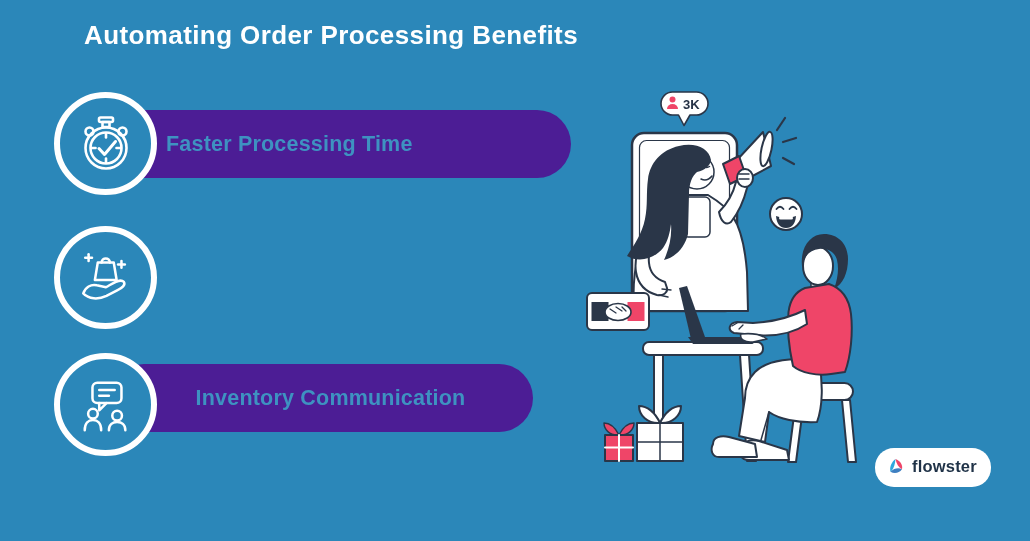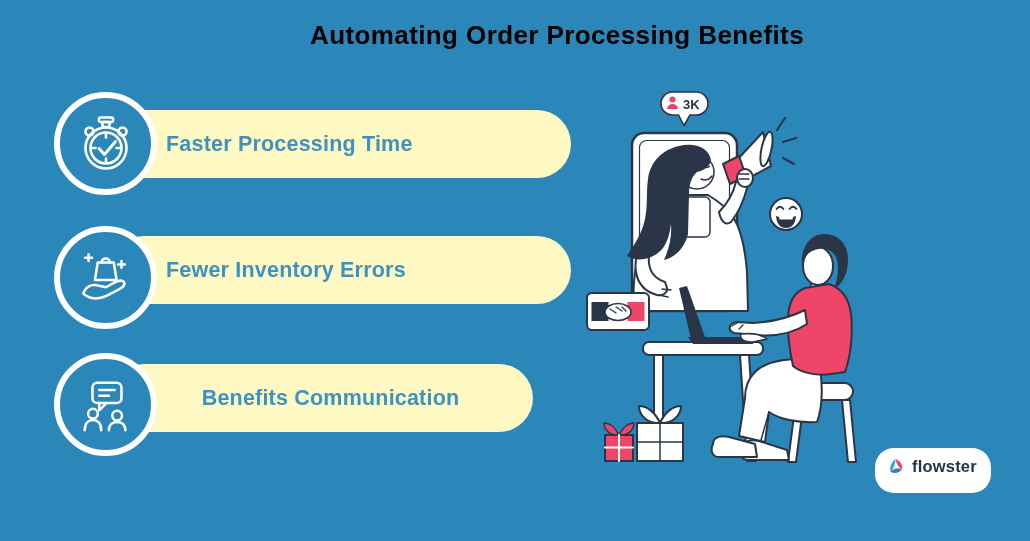--- a/index.html
+++ b/index.html
@@ -3,42 +3,42 @@
 <meta charset="utf-8">
 <style>
   html,body{margin:0;padding:0;}
   .canvas{
     position:relative;width:1030px;height:541px;overflow:hidden;
     background:#2b87b9;
     font-family:"Liberation Sans", sans-serif;
   }
   .title{
     position:absolute;top:20px;left:0;width:100%;box-sizing:border-box;
-    padding-left:84px;text-align:center;
-    color:#000000;font-size:26px;font-weight:600;letter-spacing:.4px;
+    padding-left:84px;
+    color:#ffffff;font-size:26px;font-weight:600;letter-spacing:.4px;
   }
   .benefit-circle{
     position:absolute;left:54px;width:91px;height:91px;border-radius:50%;
     border:6px solid #ffffff;background:#2b87b9;z-index:2;
     display:flex;align-items:center;justify-content:center;
   }
   .benefit-pill{
-    position:absolute;left:110px;width:405px;height:68px;background:#fef9c3;
+    position:absolute;left:110px;width:405px;height:68px;background:#4c1d95;
     border-radius:34px;z-index:1;display:flex;align-items:center;
     color:#3e92c1;font-size:21.5px;font-weight:600;letter-spacing:.2px;
   }
   .pill-pad{padding-left:56px;}
   .pill-center{justify-content:center;text-align:center;line-height:27px;padding-left:18px;}
   .c1{top:92px}.p1{top:110px}
   .c2{top:226px}.p2{top:236px}
   .c3{top:353px}.p3{top:364px}
   .brand-badge{
     position:absolute;left:875px;top:448px;height:37px;background:#ffffff;
     border-radius:19px;display:flex;align-items:center;gap:6px;
-    padding:0 14px 8px 10px;z-index:3;
+    padding:0 14px 2px 10px;z-index:3;
   }
   .brand-text{color:#1f3247;font-weight:700;font-size:16.5px;letter-spacing:.2px;}
   svg{display:block}
 </style>
 </head>
 <body>
 
 <div class="canvas">
 
   <div class="title">Automating Order Processing Benefits</div>
@@ -70,41 +70,38 @@
         <line x1="12" y1="5.5" x2="12" y2="12.5"></line>
           <line x1="8.5" y1="9" x2="15.5" y2="9"></line>
         <line x1="46" y1="12.5" x2="46" y2="19.5"></line>
           <line x1="42.5" y1="16" x2="49.5" y2="16"></line>
         <path d="M21.5 14 H 38 L 41 32 H 18.5 Z"></path>
         <path d="M25.5 14 C 25.5 8.5, 34 8.5, 34 14"></path>
         <path d="M6.5 46 C 8.5 39.5, 14.5 36, 20.5 37.5 L 30 39.5 C 36.5 36, 44.5 30, 48.5 34 C 50.5 37, 46.5 40.5, 42 42.5 L 30.5 48.5 C 22 52.5, 12 52, 6.5 46 Z"></path>
       </svg>
     </span>
   </div>
-  <div class="benefit-pill pill-pad p2">
-    <span>Fewer Inventory Errors</span>
-  </div>
 
   <div class="benefit-circle c3">
     <span>
       <svg width="58" height="58" viewBox="0 0 60 60" fill="none" stroke="#ffffff" stroke-width="2.6" stroke-linecap="round" stroke-linejoin="round">
         <rect x="16" y="7" width="30" height="21" rx="5"></rect>
         <path d="M23 28 L23 35.5 L30.5 28"></path>
         <line x1="23" y1="14.5" x2="39" y2="14.5"></line>
         <line x1="23" y1="20.5" x2="33" y2="20.5"></line>
         <circle cx="16.5" cy="39" r="5"></circle>
         <path d="M8 56 C 8 48.5, 12 45.5, 16.5 45.5 C 21 45.5, 25 48.5, 25 56"></path>
         <circle cx="41.5" cy="41" r="5"></circle>
         <path d="M33 56 C 33 50, 37 47.5, 41.5 47.5 C 46 47.5, 50 50, 50 56"></path>
       </svg>
     </span>
   </div>
   <div class="benefit-pill pill-center p3">
     <span>
-      <span>Benefits Communication</span><br>
+      <span>Inventory Communication</span><br>
     </span>
   </div>
 
   <div style="position:absolute;left:555px;top:76px;">
     <svg width="345" height="400" viewBox="0 0 345 400">
       <g stroke="#2a3648" stroke-width="2" fill="none" stroke-linecap="round" stroke-linejoin="round">
 
         <g>
           <path d="M117.5 16 H 141.5 A 11.5 11.5 0 0 1 141.5 39 H 135 L 129 49.5 L 123.5 39 H 117.5 A 11.5 11.5 0 0 1 117.5 16 Z" fill="#ffffff" stroke-width="1.6"></path>
           <g fill="#ef4568" stroke="none">

